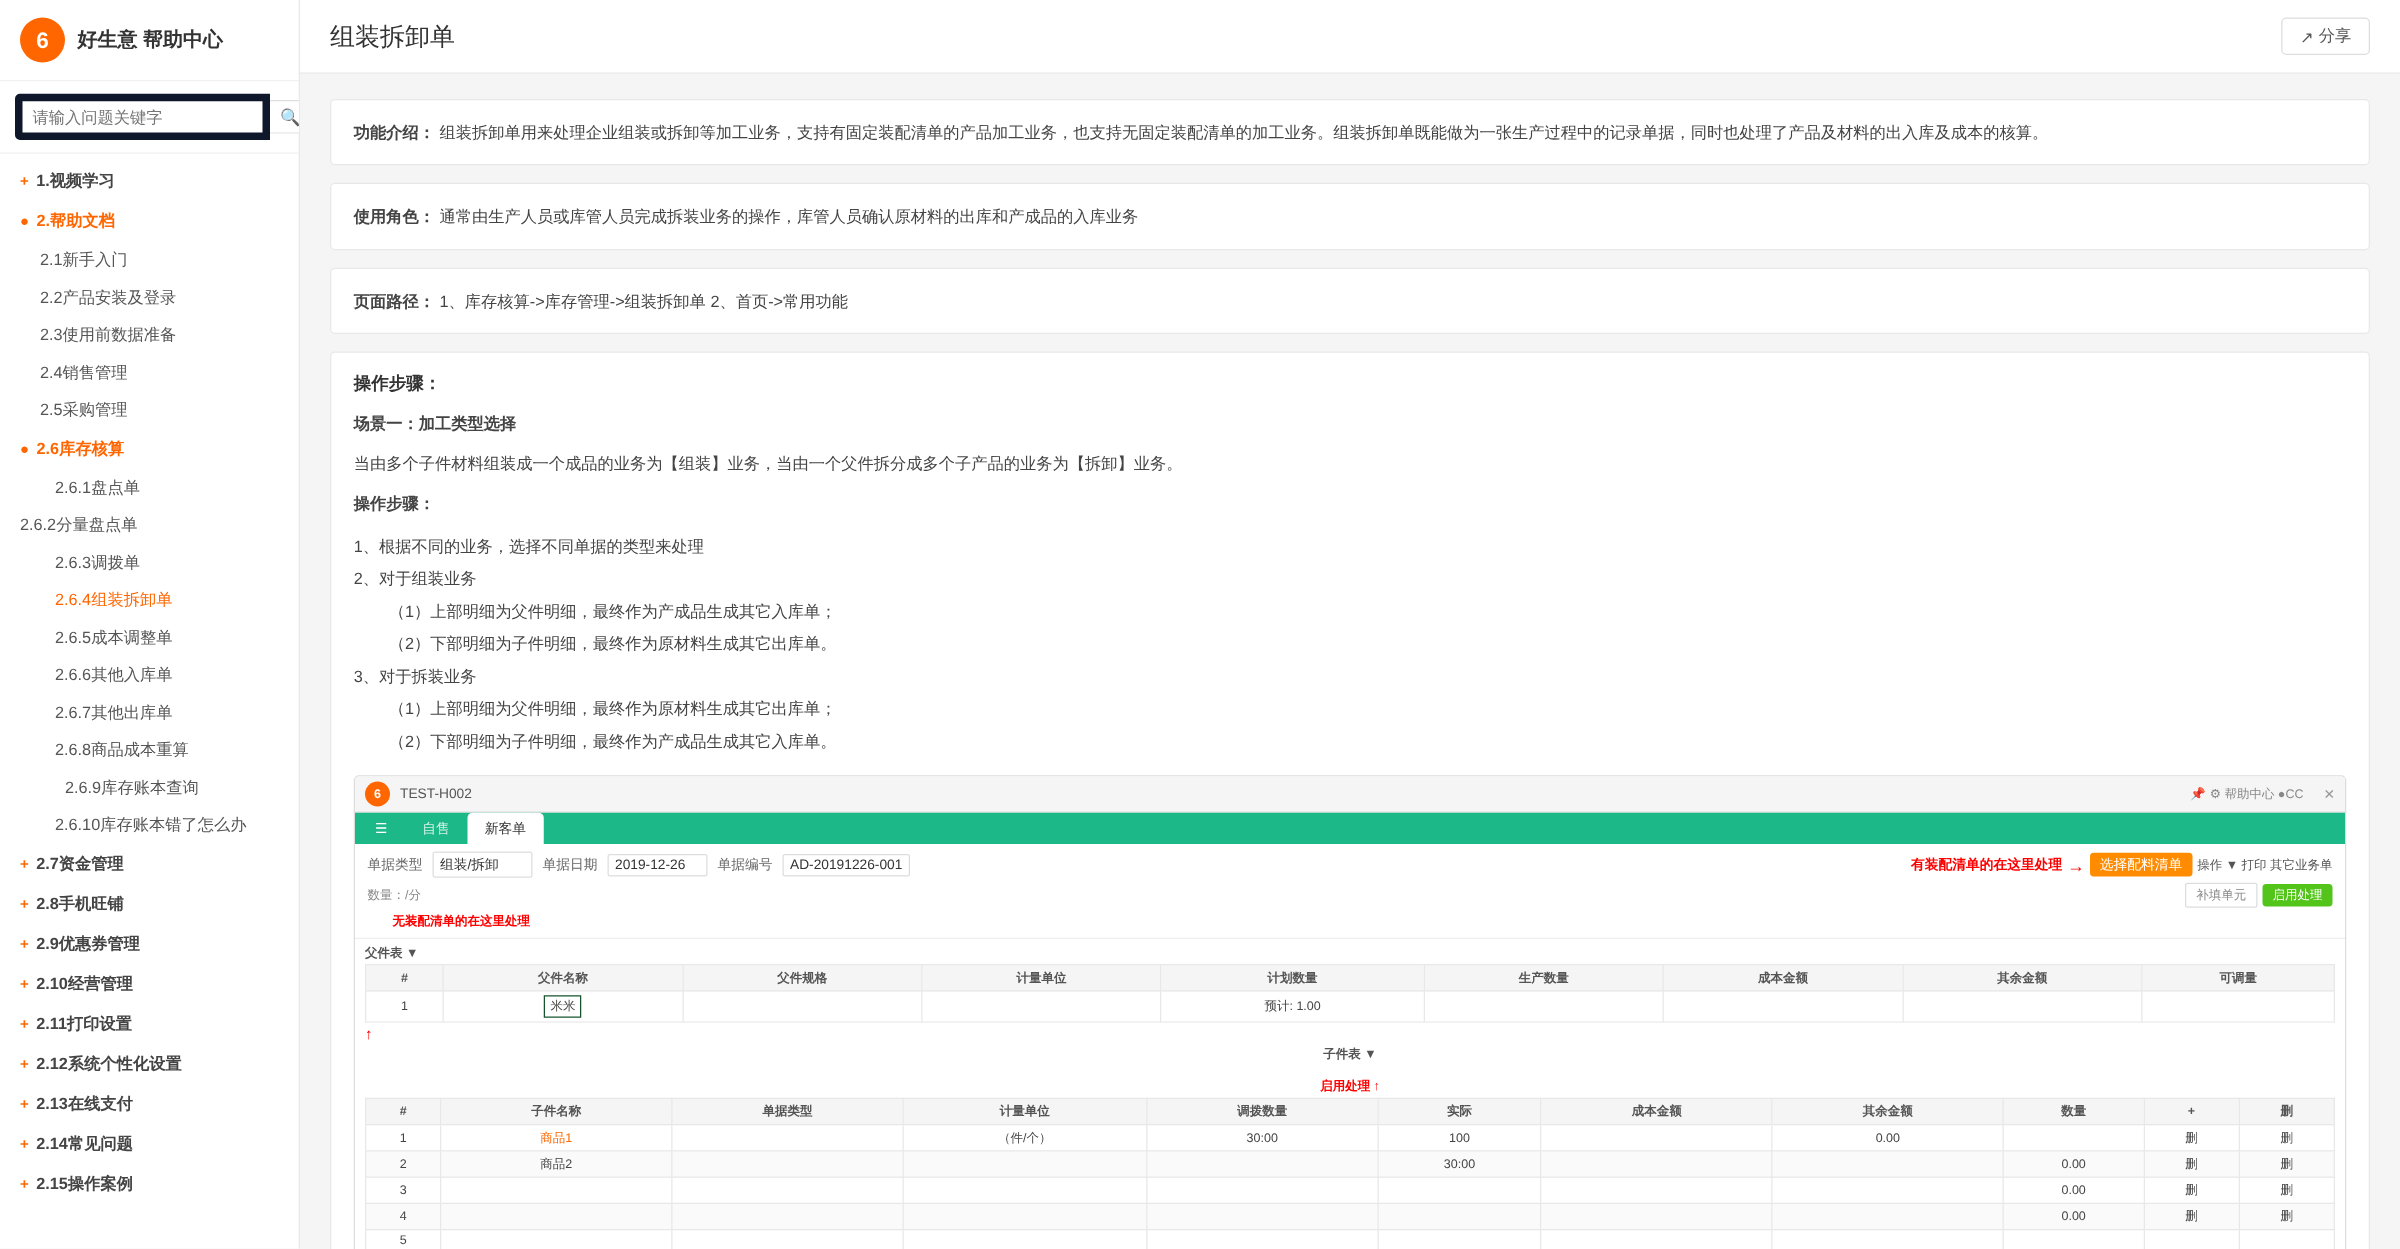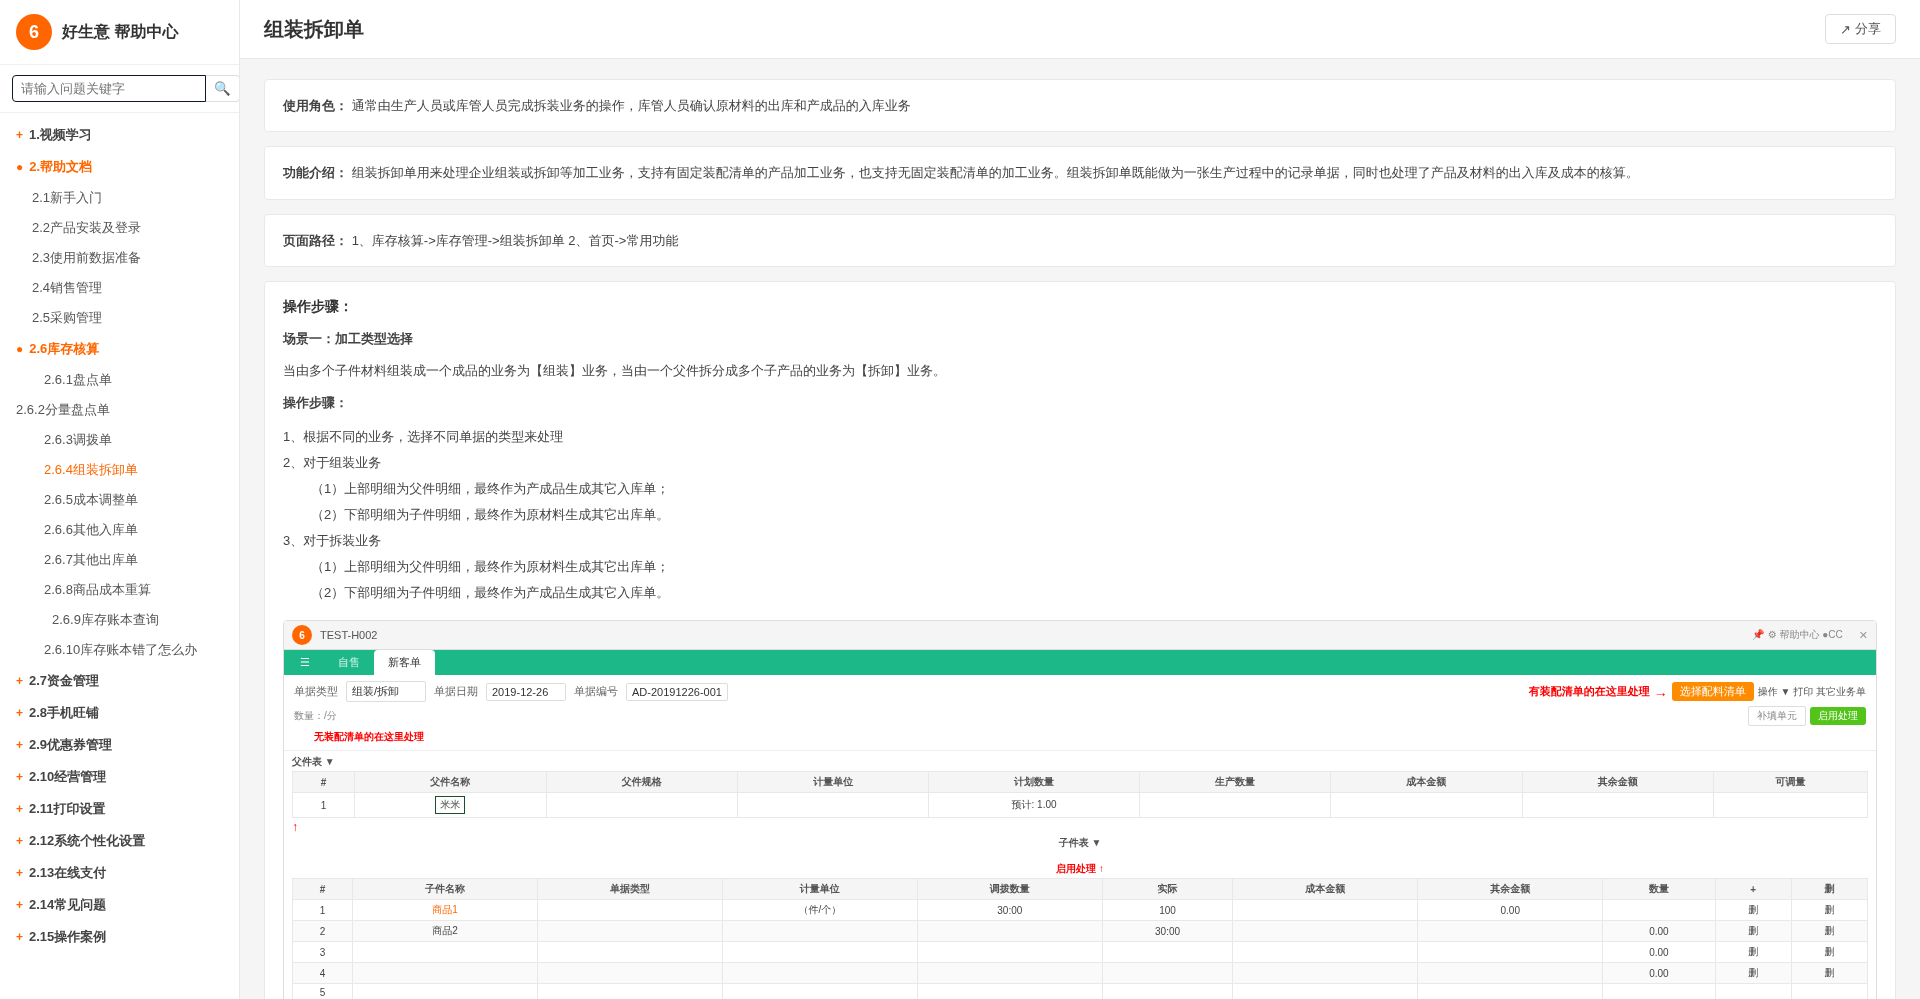--- a/index.html
+++ b/index.html
@@ -39,21 +39,21 @@
     }
 
     .search-box {
       padding: 10px 12px;
       border-bottom: 1px solid #f0f0f0;
       display: flex; align-items: center;
     }
 
     .search-box input {
       flex: 1;
-      border: 1px solid #0f172a;
+      border: 6px solid #0f172a;
       border-radius: 4px 0 0 4px;
       padding: 5px 8px;
       font-size: 13px;
       outline: none;
       color: #999;
     }
 
     .search-box button {
       border: 1px solid #ddd;
       border-left: none;
@@ -119,21 +119,21 @@
       background: #fff;
       padding: 14px 24px;
       border-bottom: 1px solid #e8e8e8;
       display: flex;
       align-items: center;
       justify-content: space-between;
     }
 
     .main-title {
       font-size: 20px;
-      font-weight: bold;
+      font-weight: normal;
       color: #333;
     }
 
     .share-btn {
       border: 1px solid #ddd;
       background: #fff;
       padding: 5px 14px;
       border-radius: 4px;
       cursor: pointer;
       font-size: 13px;
@@ -464,27 +464,27 @@
     <h1 class="main-title">组装拆卸单</h1>
     <button class="share-btn">
       <span>↗</span>
       <span>分享</span>
     </button>
   </div>
 
   <div class="content-area">
 
     <div class="info-block">
+      <span style="font-weight:bold;">功能介绍：</span>
+      <span>组装拆卸单用来处理企业组装或拆卸等加工业务，支持有固定装配清单的产品加工业务，也支持无固定装配清单的加工业务。组装拆卸单既能做为一张生产过程中的记录单据，同时也处理了产品及材料的出入库及成本的核算。</span>
+    </div>
+
+    <div class="info-block">
       <span style="font-weight:bold;">使用角色：</span>
       <span>通常由生产人员或库管人员完成拆装业务的操作，库管人员确认原材料的出库和产成品的入库业务</span>
-    </div>
-
-    <div class="info-block">
-      <span style="font-weight:bold;">功能介绍：</span>
-      <span>组装拆卸单用来处理企业组装或拆卸等加工业务，支持有固定装配清单的产品加工业务，也支持无固定装配清单的加工业务。组装拆卸单既能做为一张生产过程中的记录单据，同时也处理了产品及材料的出入库及成本的核算。</span>
     </div>
 
     <div class="info-block">
       <span style="font-weight:bold;">页面路径：</span>
       <span>1、库存核算-&gt;库存管理-&gt;组装拆卸单  2、首页-&gt;常用功能</span>
     </div>
 
     <div class="content-section">
       <h3>操作步骤：</h3>
 

